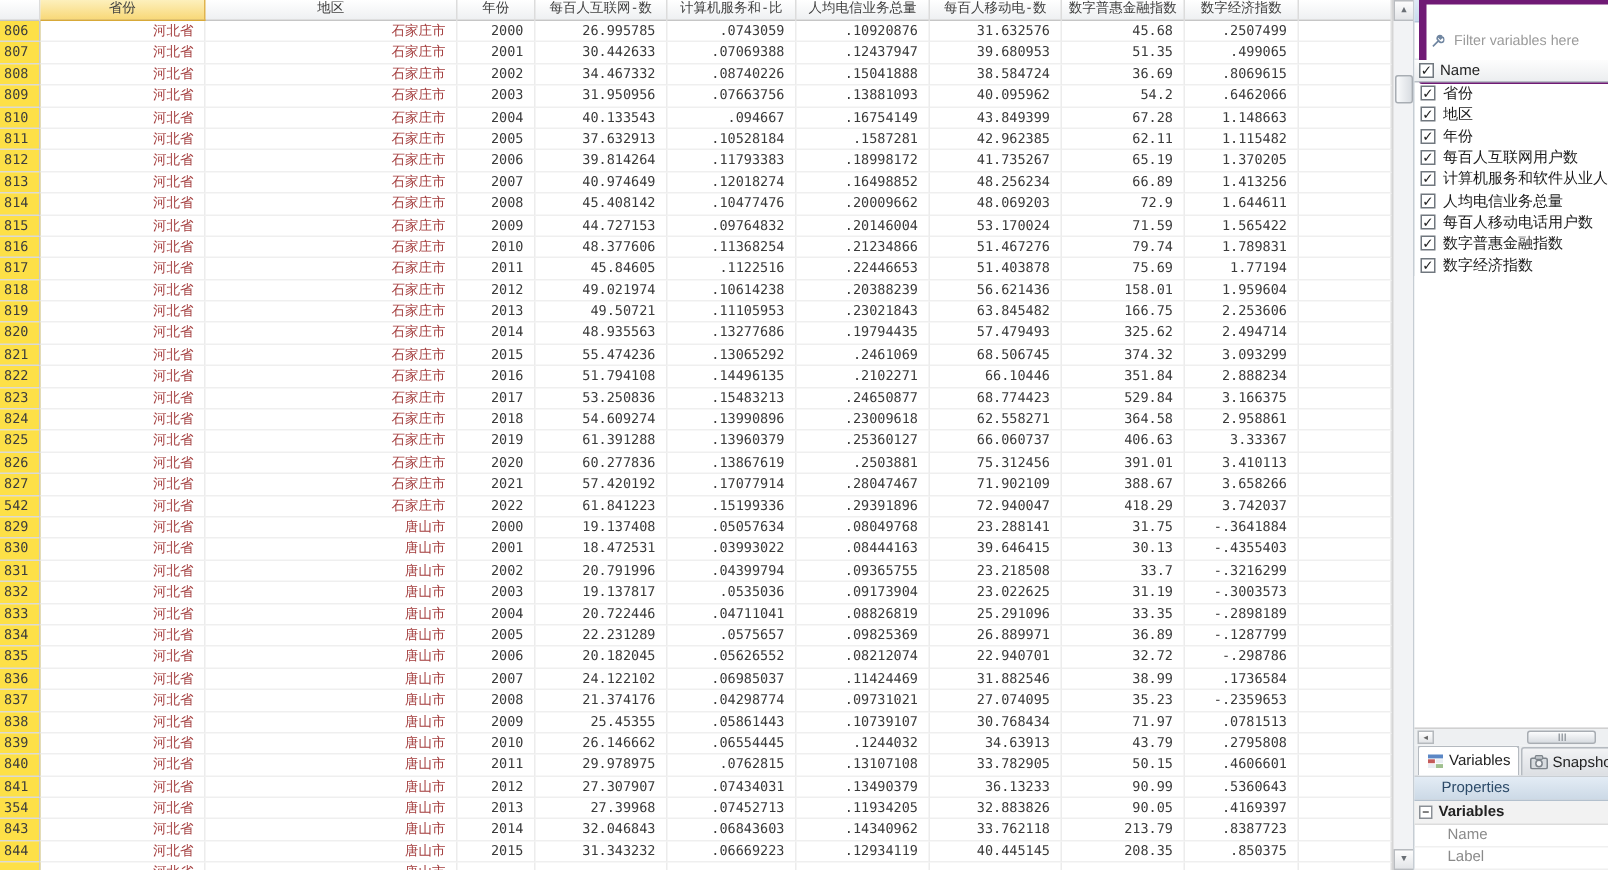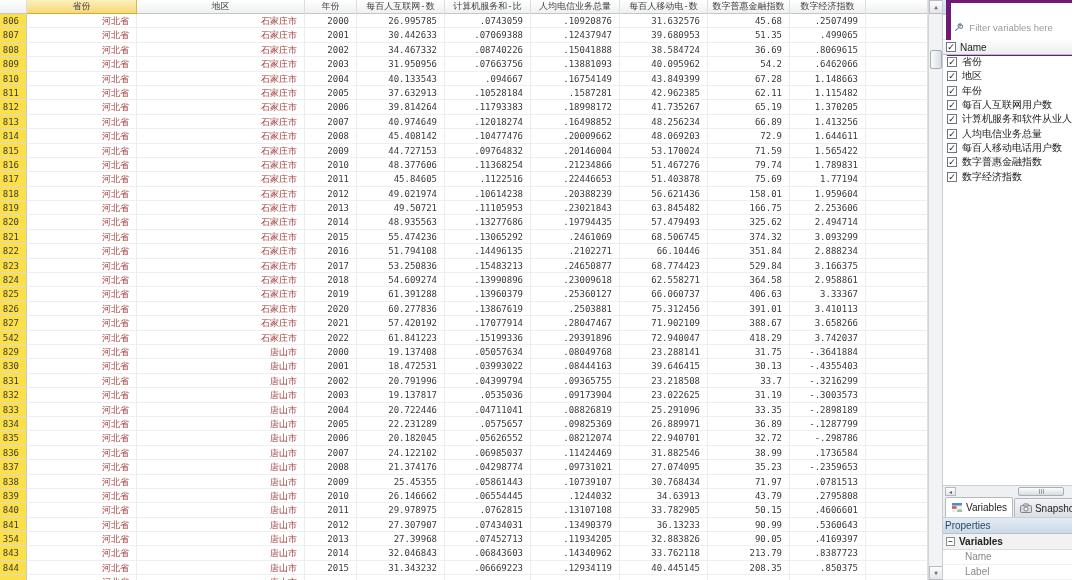--- a/index.html
+++ b/index.html
@@ -45,21 +45,21 @@
   .hscroll{height:11px;background:#eef0f2;border-top:1px solid #d0d0d0;position:relative;}
   .hbtn{position:absolute;left:2px;top:1px;width:11px;height:9px;background:linear-gradient(#fff,#e2e4e7);
         border:1px solid #b5b9bd;box-sizing:border-box;font-size:5px;color:#666;text-align:center;line-height:8px;}
   .hthumb{position:absolute;left:75px;top:1px;width:46px;height:9px;background:linear-gradient(#fbfcfd,#d8dce1);
         border:1px solid #a8adb3;border-radius:2px;box-sizing:border-box;display:flex;align-items:center;justify-content:center;gap:1px;}
   .hthumb i{display:block;width:1px;height:5px;background:#9aa0a6;}
   .tabs{height:20px;display:flex;align-items:flex-end;background:#eceef0;padding-left:2px;gap:1px;border-bottom:1px solid #c9ced3;}
   .tab{display:flex;align-items:center;gap:3px;height:18px;padding:0 5px;font-size:10px;color:#222;
        border:1px solid #b5bac0;border-bottom:none;border-radius:2px 2px 0 0;background:linear-gradient(#f2f3f5,#dcdfe3);}
   .tab.active{background:#fff;height:19px;}
-  .props-title{height:15px;line-height:15px;padding-left:2px;font-size:10px;color:#2c4a68;
+  .props-title{height:15px;line-height:15px;padding-left:18px;font-size:10px;color:#2c4a68;
                background:linear-gradient(#e3ecf5,#ccd9e6);border-bottom:1px solid #b3c0cd;}
   .props-sec{height:15px;display:flex;align-items:center;gap:4px;padding-left:3px;font-weight:bold;
              font-size:10px;color:#222;background:#f2f2f2;border-bottom:1px solid #dcdcdc;}
   .expander{width:9px;height:9px;border:1px solid #8a8f95;background:#fff;font-size:8px;line-height:7px;text-align:center;color:#444;box-sizing:border-box;}
   .prop-row{height:14px;line-height:14px;padding-left:22px;font-size:10px;color:#8a8a8a;border-bottom:1px solid #f0f0f0;}
 </style>
 </head>
 <body>
 
 <div id="app">

